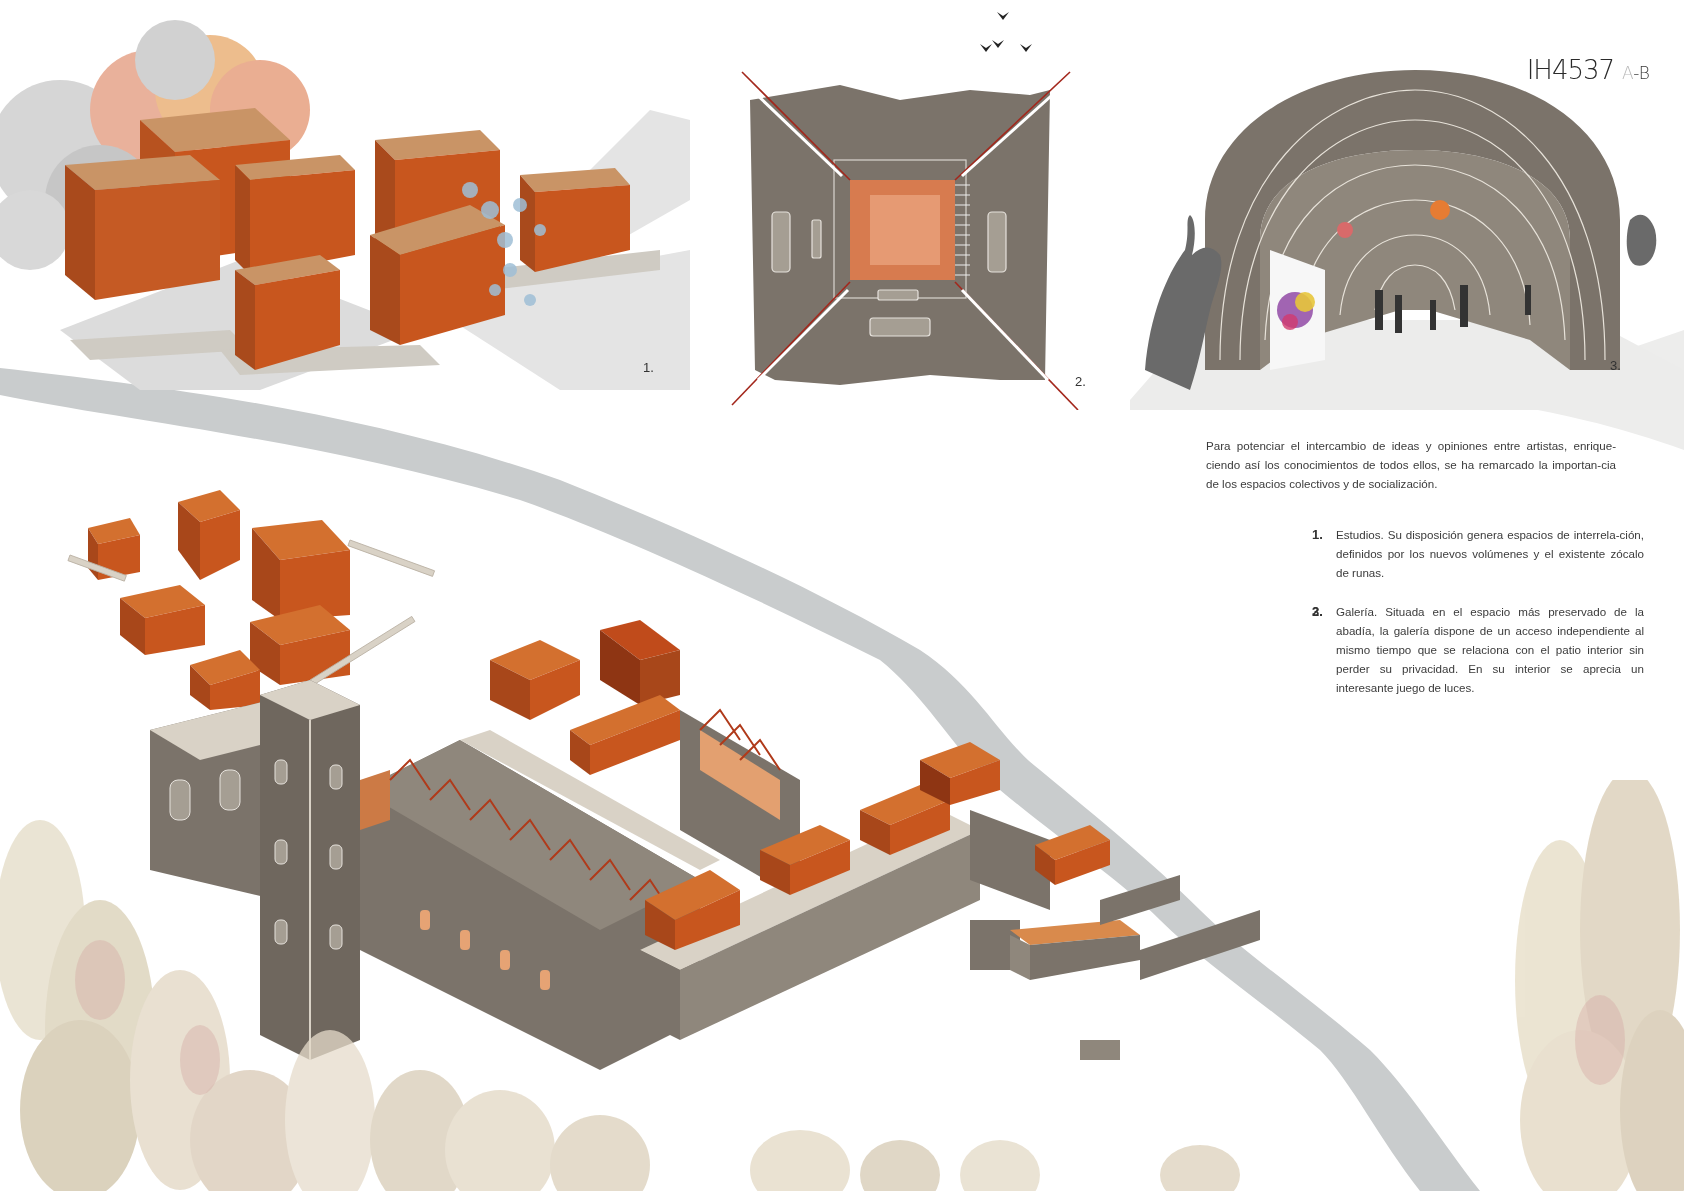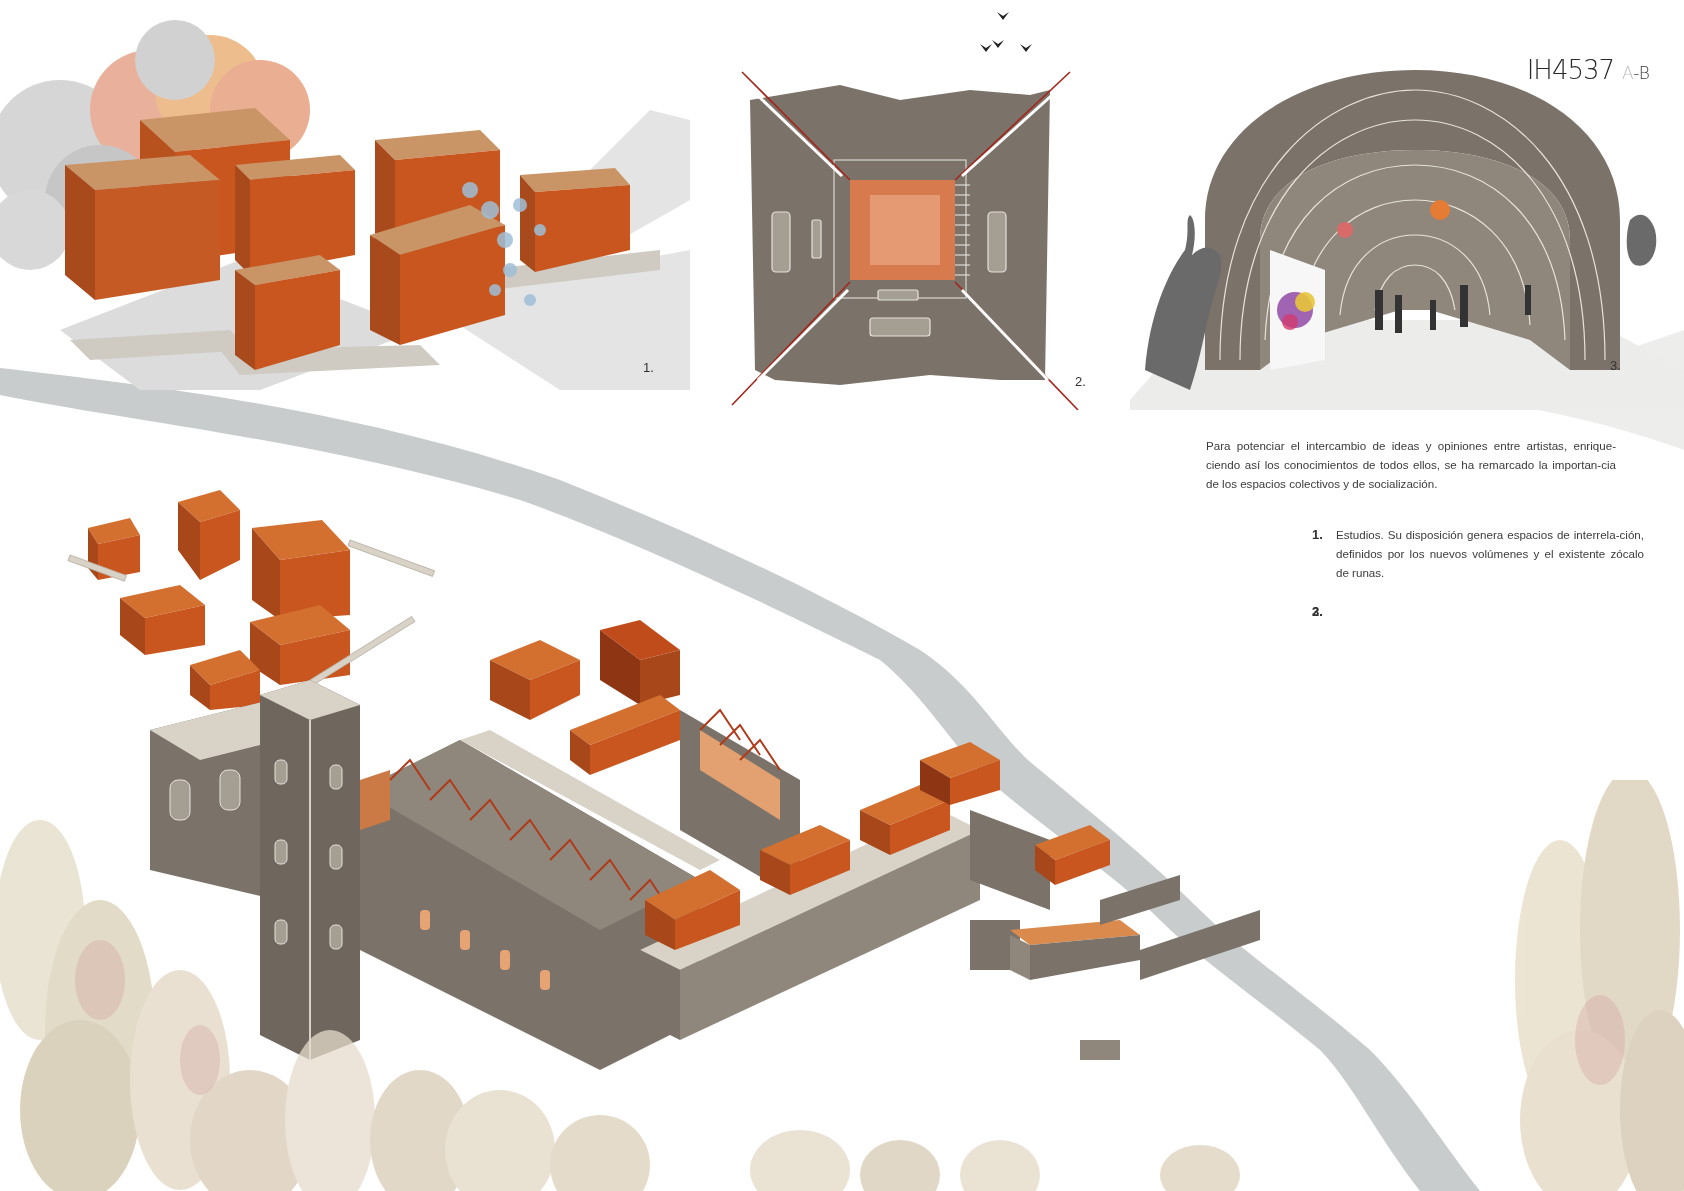--- a/index.html
+++ b/index.html
@@ -359,14 +359,15 @@
 <div class="abs list">
   <div class="item">
     <span class="num">1.</span>
     <span>Estudios. Su disposición genera espacios de interrela-ción, definidos por los nuevos volúmenes y el existente zócalo de runas.</span>
   </div>
   <div class="item">
     <span class="num">2.</span>
   </div>
   <div class="item">
     <span class="num">3.</span>
+    <span>Galería. Situada en el espacio más preservado de la abadía, la galería dispone de un acceso independiente al mismo tiempo que se relaciona con el patio interior sin perder su privacidad. En su interior se aprecia un interesante juego de luces.</span>
   </div>
 </div>
 
 </body></html>

